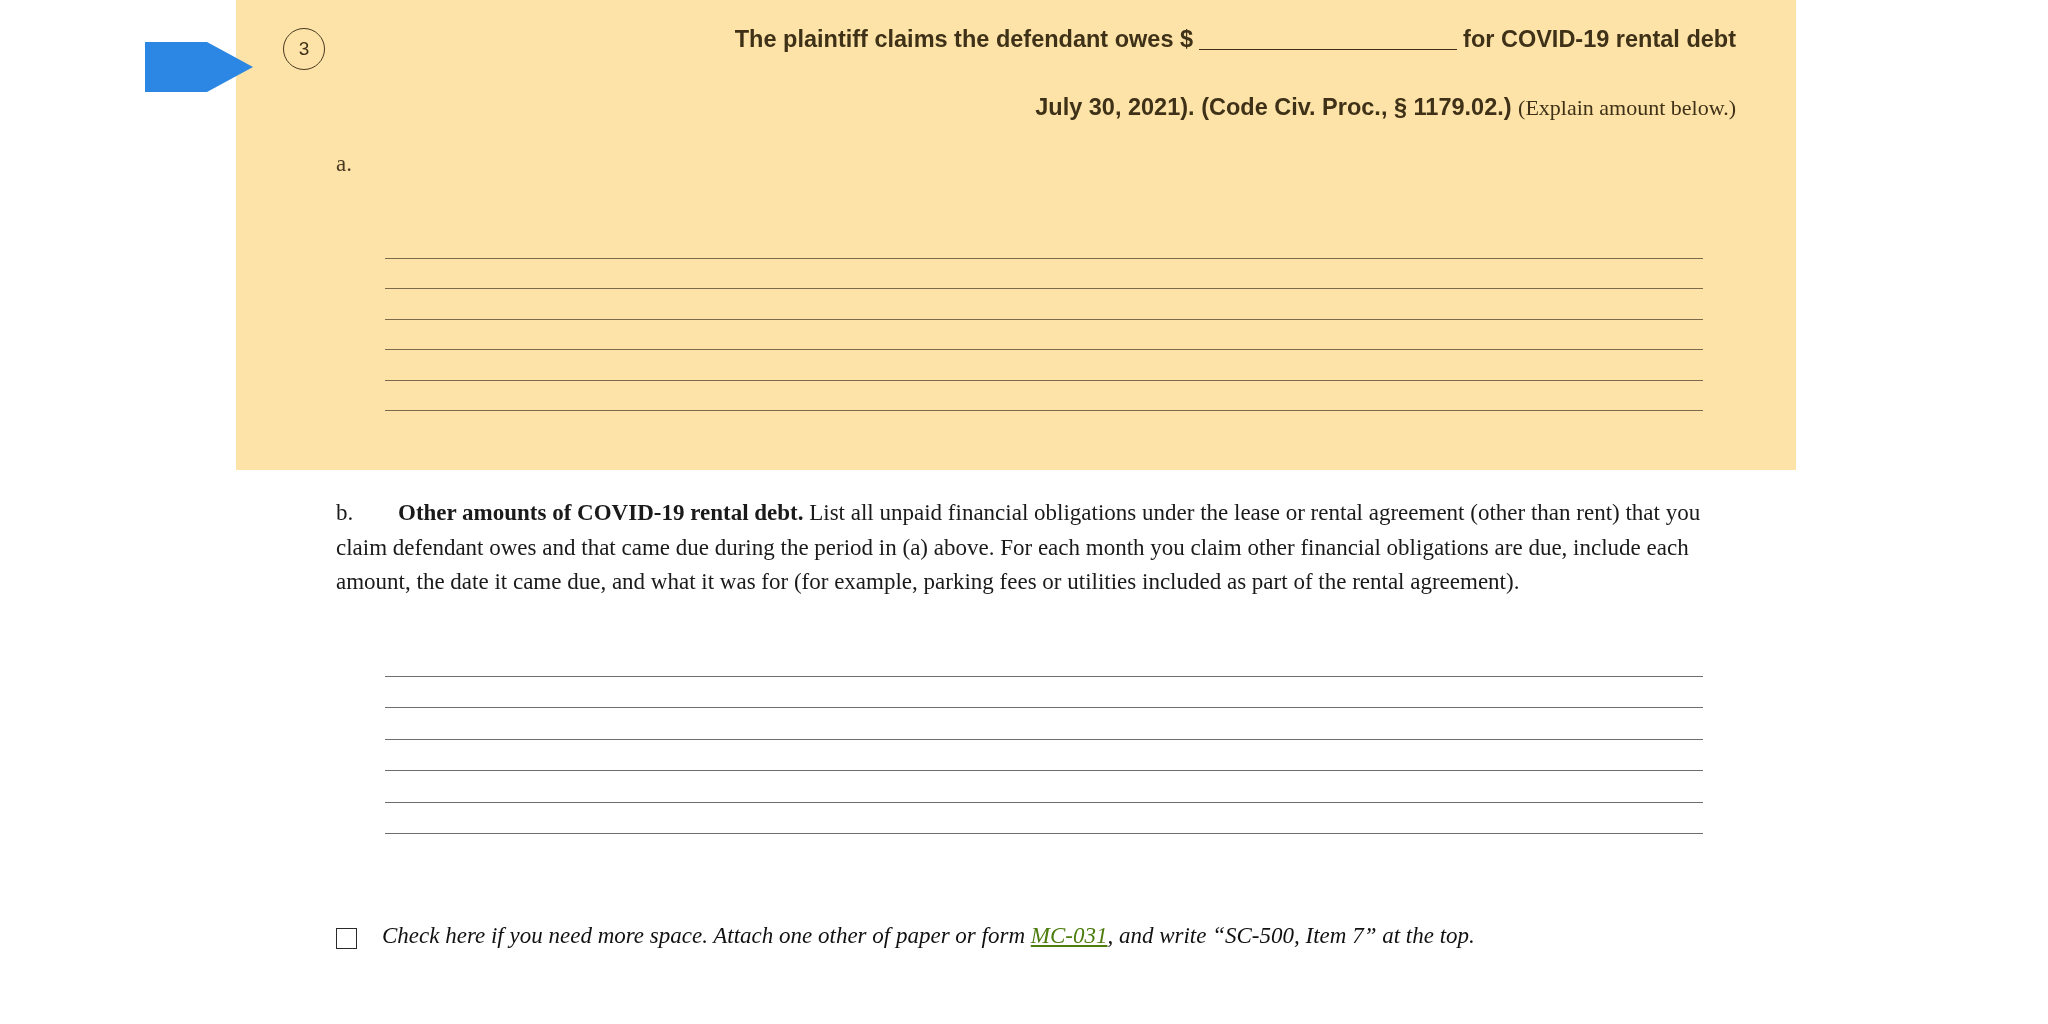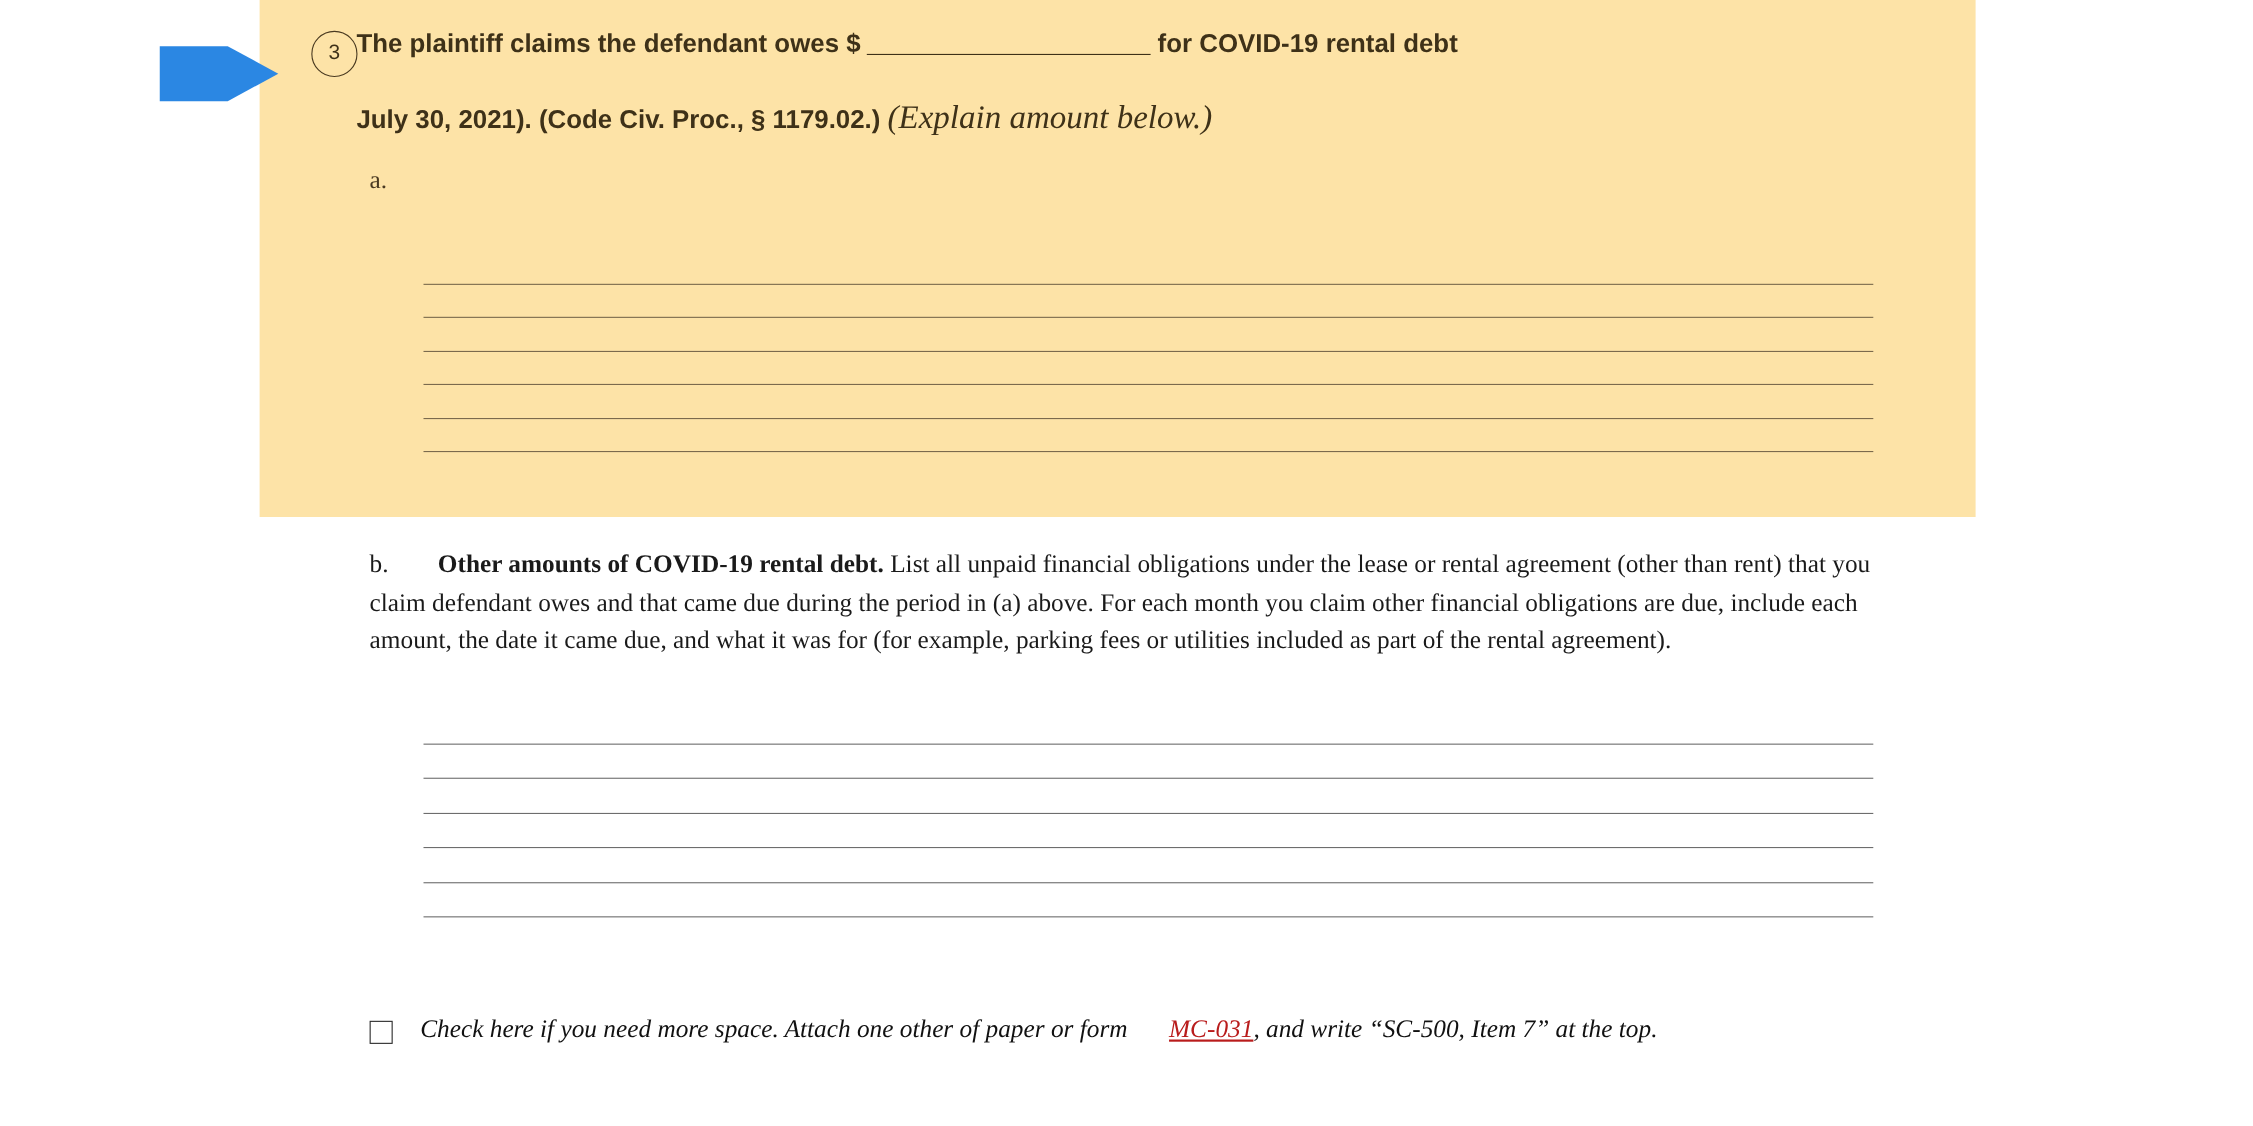--- a/index.html
+++ b/index.html
@@ -69,42 +69,42 @@
     align-items: center;
     justify-content: center;
     font-family: "Liberation Sans", sans-serif;
     font-size: 19px;
     color: #3e3118;
   }
 
   
   .item3-head {
     position: absolute;
-    left: 324px;
+    left: 336px;
     top: 22px;
     width: 1400px;
     font-family: "Liberation Sans", sans-serif;
     font-weight: bold;
     font-size: 23.5px;
     line-height: 34px;
     color: #3e3118;
+    text-align: right;
   }
   .item3-head .blank {
     display: inline-block;
     width: 258px;
     border-bottom: 1.6px solid #3e3118;
     height: 22px;
     vertical-align: -3px;
     margin: 0 6px;
   }
   .item3-head .explain {
     font-family: "Liberation Serif", serif;
-    font-style: italic;
     font-weight: normal;
-    font-size: 30px;
+    font-size: 22px;
   }
 
   
   .sub-a {
     position: absolute;
     left: 336px;
     top: 148px;
     width: 1380px;
     font-size: 23px;
     line-height: 32px;
@@ -180,24 +180,23 @@
     width: 21px;
     height: 21px;
     border: 1.8px solid #2a2a2a;
     background: #fff;
     box-sizing: border-box;
   }
   .check-text {
     margin-left: 46px;
   }
   .check-text a {
-    color: #b91c1c;
+    color: #4d7c0f;
     text-decoration: underline;
     font-style: italic;
-    margin-left: 32px;
   }
 </style>
 </head>
 <body>
 
 <div class="page">
 
   <div class="top-box-line"></div>
 
   <div class="highlight"></div>

